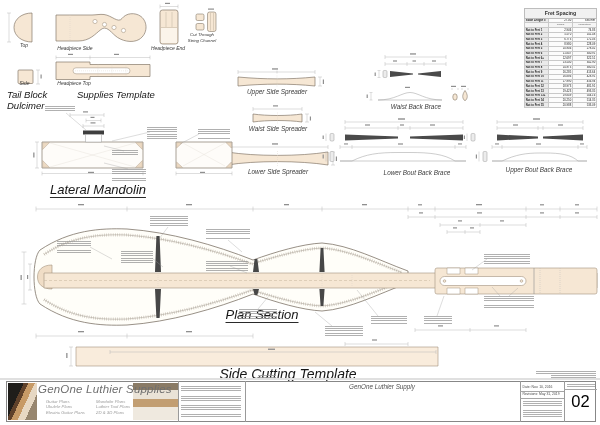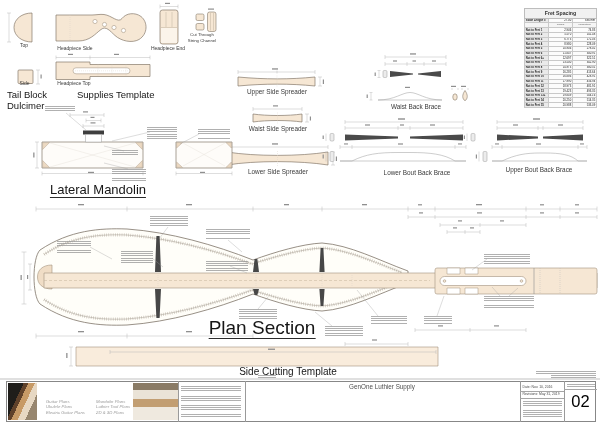--- a/index.html
+++ b/index.html
@@ -1,20 +1,20 @@
 <!DOCTYPE html>
 <html><head>
 <meta charset="utf-8">
 <style>
   html,body{margin:0;padding:0;background:#fff}
   .sheet{position:relative;width:600px;height:425px;background:#ffffff;overflow:hidden;
          font-family:"Liberation Sans",sans-serif}
   .abs{position:absolute}
   svg.art{position:absolute;left:0;top:0}
-  .lbl{position:absolute;color:#3a3a3a;white-space:nowrap;line-height:1}
+  .lbl{position:absolute;font-style:italic;color:#3a3a3a;white-space:nowrap;line-height:1}
   .c{transform:translateX(-50%)}
   .big{color:#161616}
   .und{border-bottom:0.9px solid #2a2a2a;padding-bottom:0.8px}
   .micro{position:absolute;opacity:.75;
     background-image:repeating-linear-gradient(to bottom,#969696 0,#969696 .9px,transparent .9px,transparent 2.2px)}
   
   .fret{position:absolute;left:524px;top:8px;width:73px;border-collapse:collapse;background:#fff;
         font-size:2.8px;color:#222;table-layout:fixed}
   .fret th{font-size:5.2px;font-weight:700;background:#f1f1f1;border:.5px solid #bdbdbd;padding:1.4px 0;text-align:center;color:#333}
   .fret td{border:.4px solid #c9c9c9;height:3.7px;padding:0 .8px;line-height:1;overflow:hidden;white-space:nowrap}
@@ -244,22 +244,22 @@
   <span class="lbl big" style="left:77px;top:90px;font-size:9.5px">Supplies Template</span>
 
   <span class="lbl c" style="left:277px;top:89px;font-size:6.4px">Upper Side Spreader</span>
   <span class="lbl c" style="left:278px;top:126px;font-size:6.4px">Waist Side Spreader</span>
   <span class="lbl c" style="left:278px;top:169px;font-size:6.4px">Lower Side Spreader</span>
   <span class="lbl c" style="left:416px;top:104px;font-size:6.4px">Waist Back Brace</span>
   <span class="lbl c" style="left:417px;top:170px;font-size:6.4px">Lower Bout Back Brace</span>
   <span class="lbl c" style="left:539px;top:166.5px;font-size:6.4px">Upper Bout Back Brace</span>
 
   <span class="lbl big c und" style="left:98px;top:183px;font-size:13px">Lateral Mandolin</span>
-  <span class="lbl big c und" style="left:262px;top:318px;font-size:19px">Plan Section</span>
-  <span class="lbl big c" style="left:288px;top:366.5px;font-size:10px">Side Cutting Template</span>
+  <span class="lbl big c und" style="left:262px;top:308px;font-size:13px">Plan Section</span>
+  <span class="lbl big c" style="left:288px;top:366.5px;font-size:14px">Side Cutting Template</span>
 
   <table class="fret">
     <thead>
       <tr>
           <th colspan="3">Fret Spacing</th>
         </tr>
       <tr>
         <td class="fl">Scale Length =</td>
         <td class="fv">27.00</td>
         <td class="fv">686 mm</td>
@@ -385,20 +385,21 @@
   <div class="vl" style="left:245px"></div>
   <div class="vl" style="left:520px"></div>
   <div class="vl" style="left:564px"></div>
   <div class="hl" style="left:520px;width:44px;top:390.5px"></div>
   <div class="hl" style="left:520px;width:44px;top:398px"></div>
   <div class="hl" style="left:564px;width:32.5px;top:389.3px"></div>
 
   <div class="photo1"></div>
   <div class="photo2"></div>
 
+  <span class="lbl" style="left:38px;top:383.5px;font-size:11.5px;color:#6f6f6f;letter-spacing:.2px">GenOne Luthier Supplies</span>
   <div class="plist" style="left:46px;top:398.5px">
     <div>Guitar Plans</div>
     <div>Ukulele Plans</div>
     <div>Electric Guitar Plans</div>
   </div>
   <div class="plist" style="left:96px;top:398.5px">
     <div>Mandolin Plans</div>
     <div>Luthier Tool Plans</div>
     <div>2D &amp; 3D Plans</div>
   </div>

